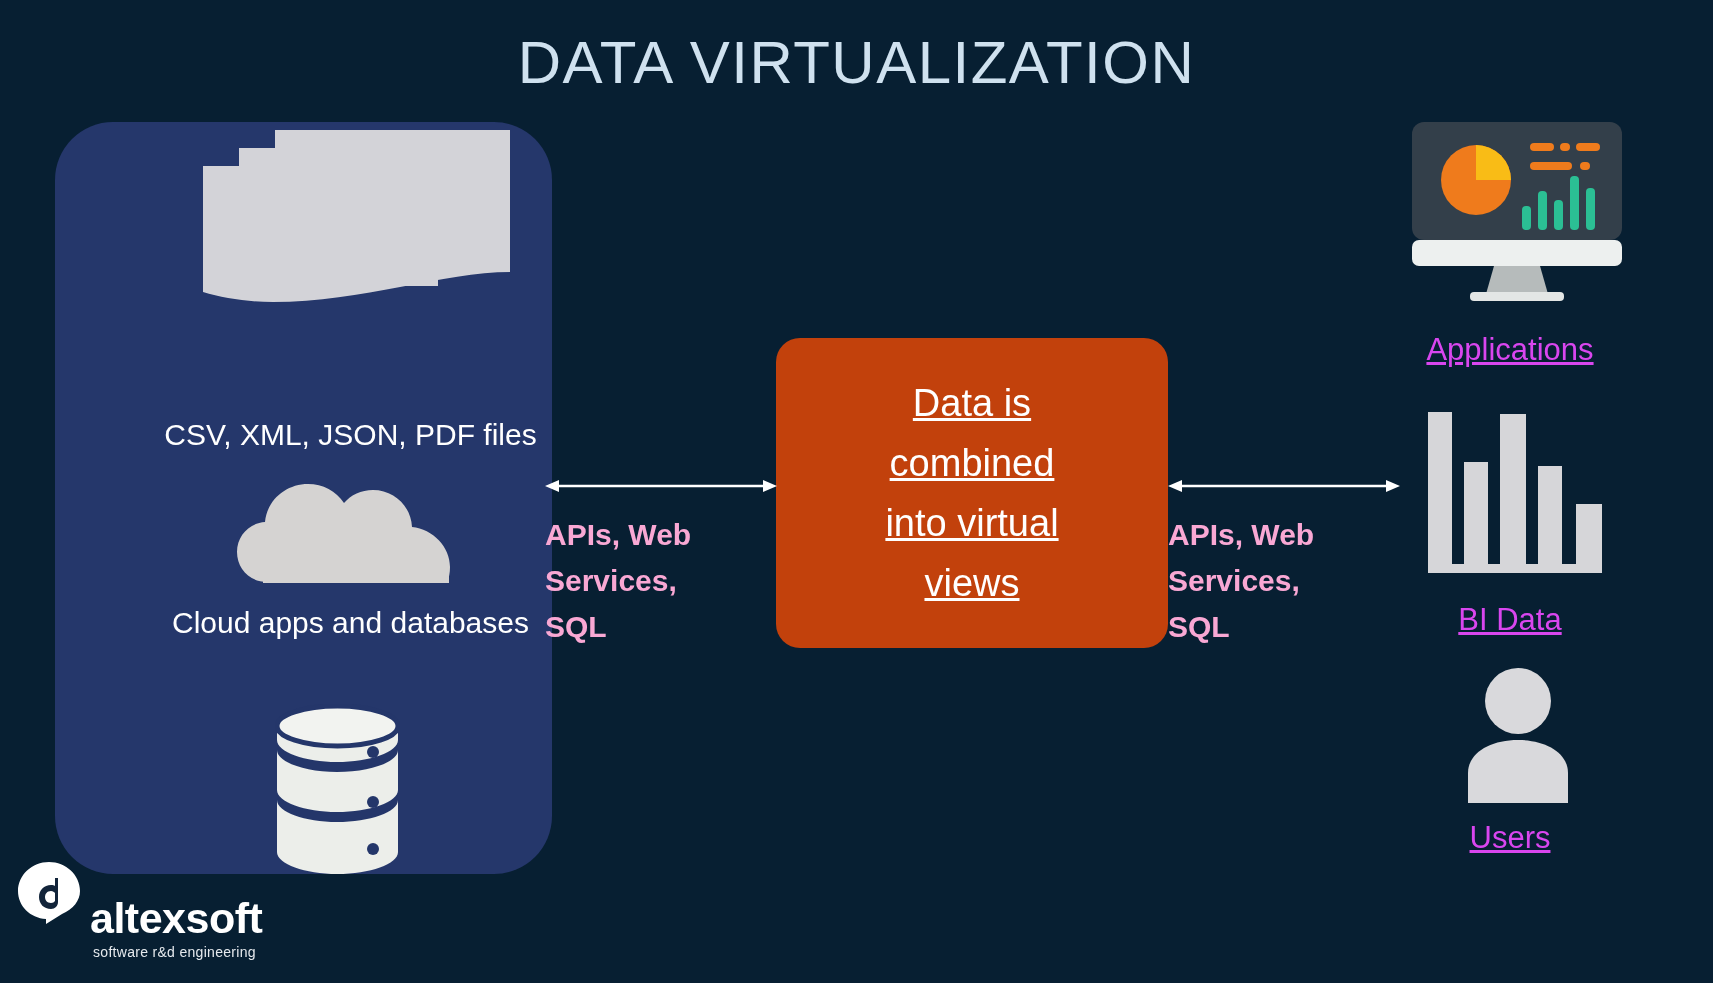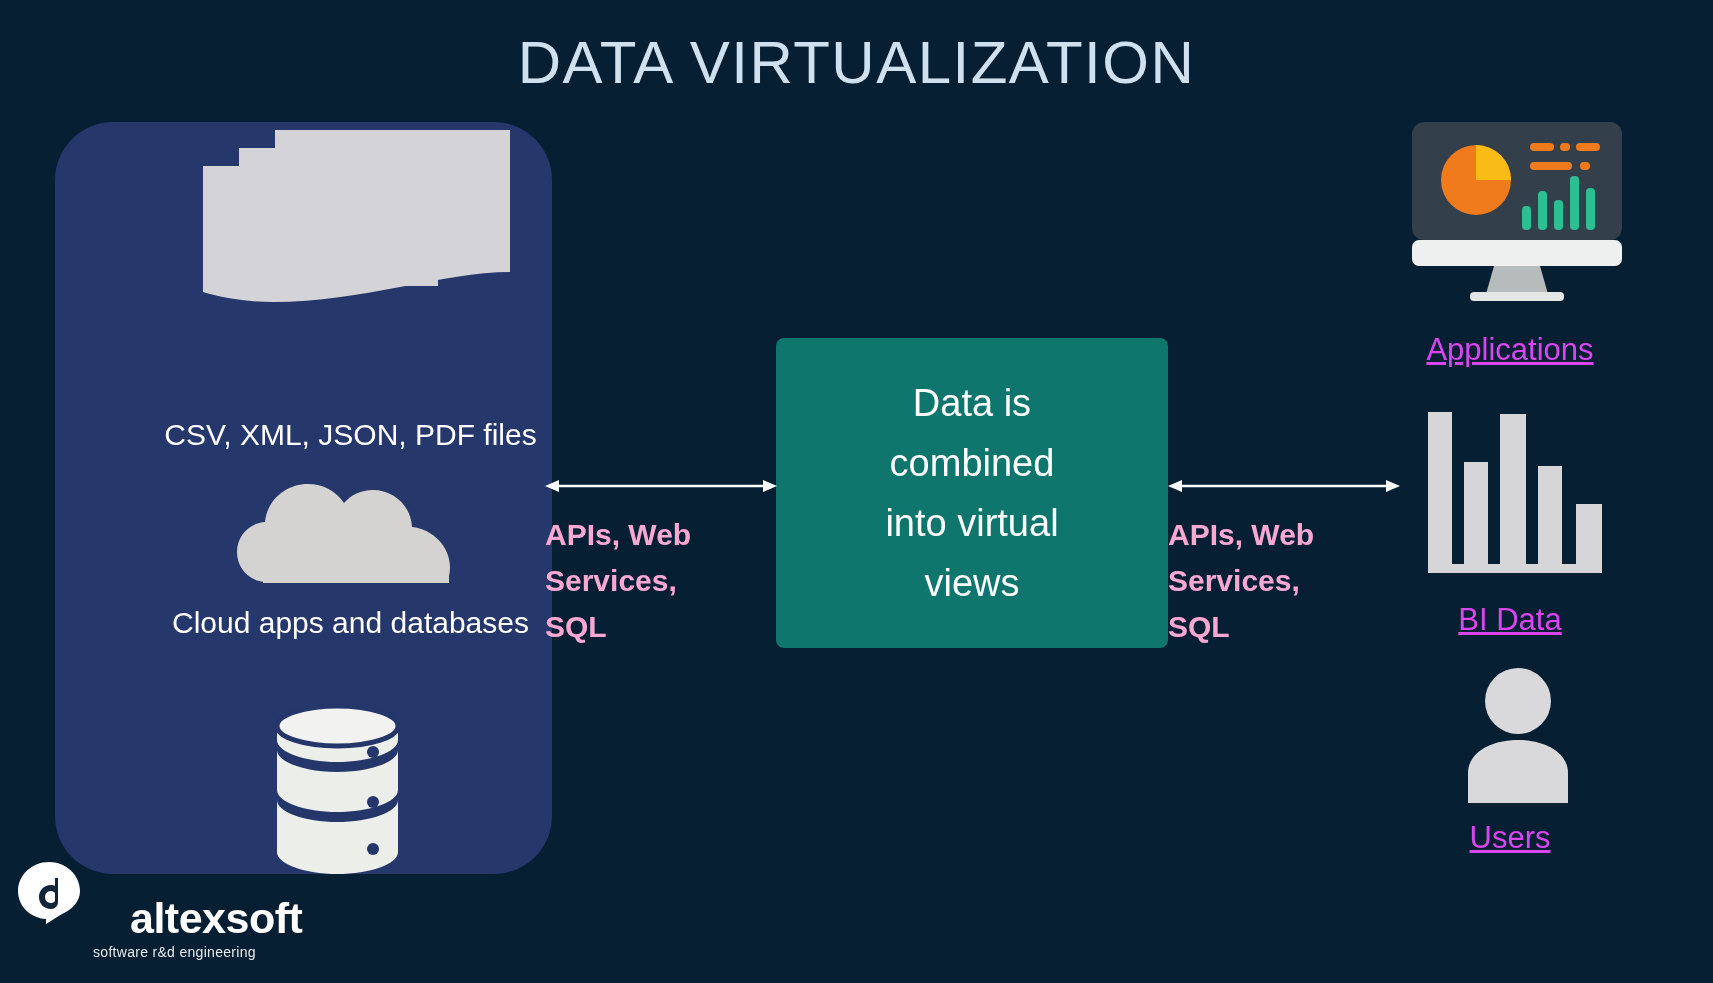--- a/index.html
+++ b/index.html
@@ -70,25 +70,26 @@
   
   #db-icon { position: absolute; left: 220px; top: 582px; width: 125px; height: 170px; }
 
   
   #virtual-box {
     position: absolute;
     left: 776px;
     top: 338px;
     width: 392px;
     height: 310px;
-    background: #0f766e;
-    border-radius: 8px;
+    background: #c2410c;
+    border-radius: 24px;
     display: flex;
     align-items: center;
     justify-content: center;
+    text-decoration: underline;
   }
   #virtual-box-text {
     font-size: 38px;
     line-height: 60px;
     text-align: center;
     color: #ffffff;
     white-space: pre-line;
   }
 
   
@@ -123,21 +124,21 @@
 
   #monitor-icon  { position: absolute; left: 1408px; top: 122px; width: 218px; height: 180px; }
   #bars-icon     { position: absolute; left: 1428px; top: 400px; width: 180px; height: 175px; }
   #user-icon     { position: absolute; left: 1468px; top: 668px; width: 100px; height: 135px; }
 
   
   #logo { position: absolute; left: 18px; top: 862px; width: 260px; height: 105px; }
   #logo-mark { position: absolute; left: 0px; top: 0px; width: 62px; height: 62px; }
   #logo-name {
     position: absolute; left: 72px; top: 32px;
-    font-size: 43px; font-weight: bold; color: #ffffff; letter-spacing: -0.5px; margin-left: 40px;
+    font-size: 43px; font-weight: bold; color: #ffffff; letter-spacing: -0.5px;
   }
   #logo-tagline {
     position: absolute; left: 75px; top: 82px;
     font-size: 14px; color: #e6eaee; letter-spacing: 0.3px;
   }
 </style>
 </head>
 <body>
 
 <div id="page-title">DATA VIRTUALIZATION</div>

